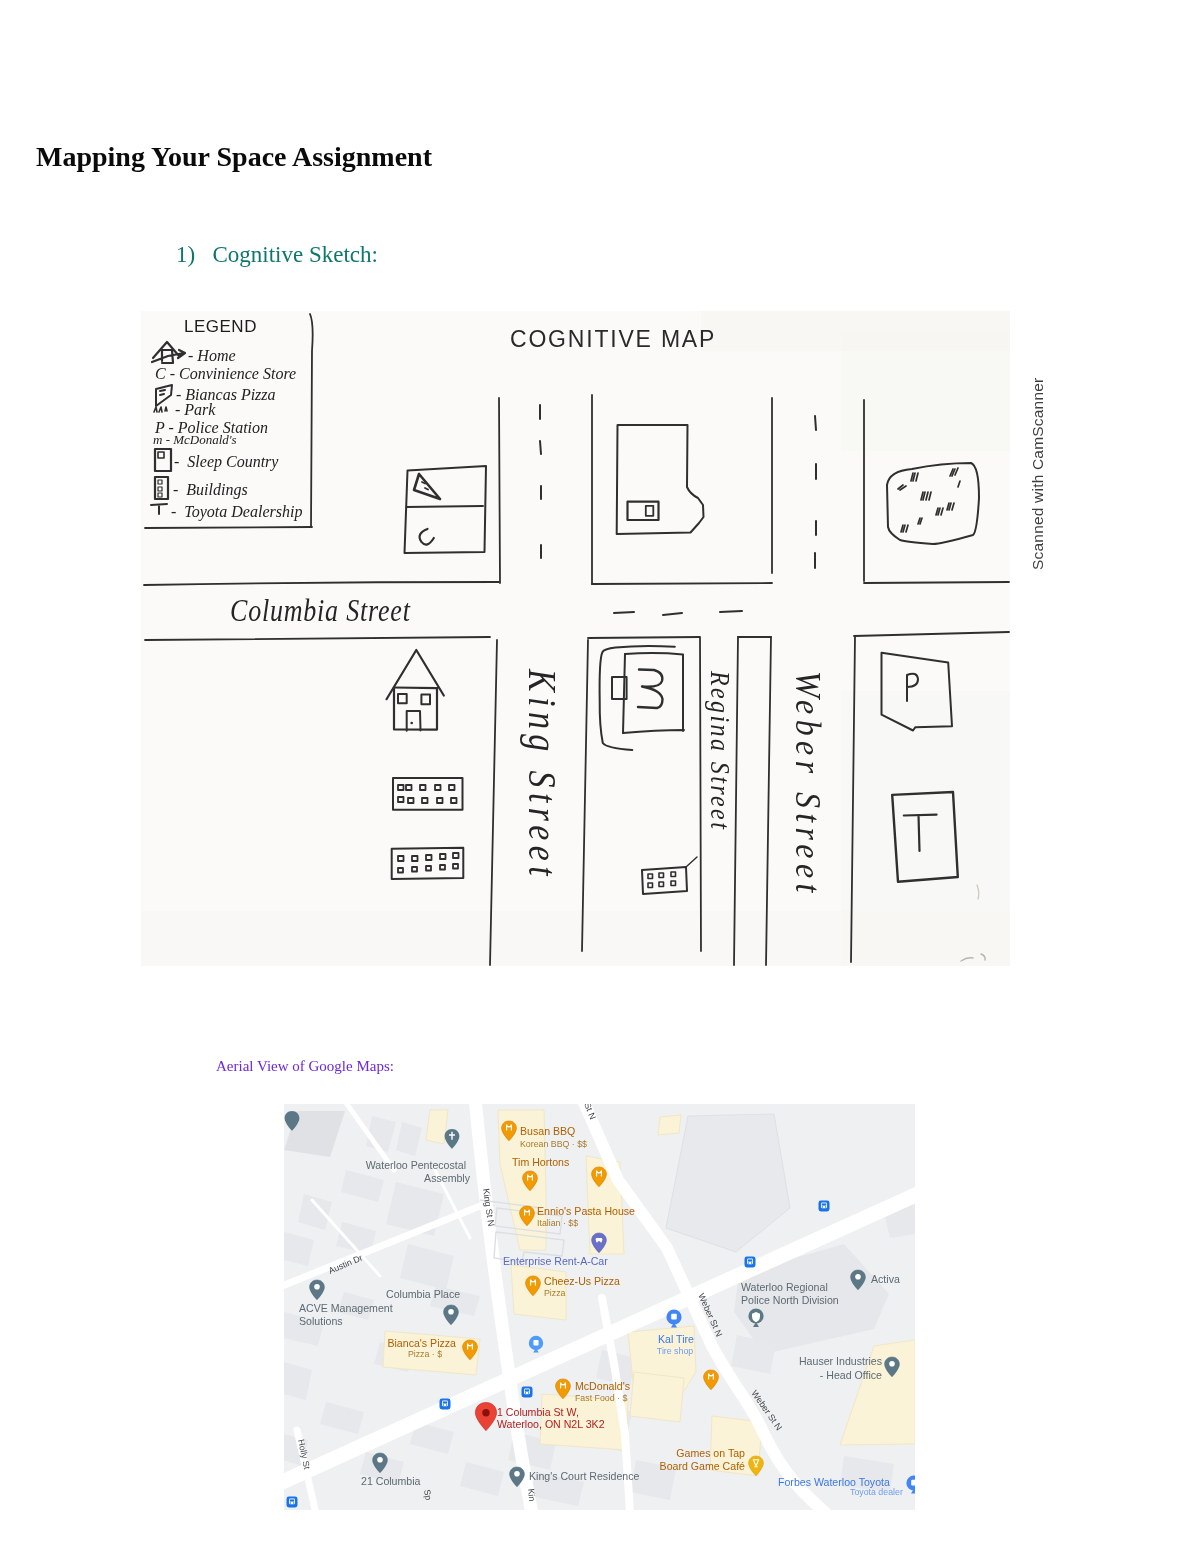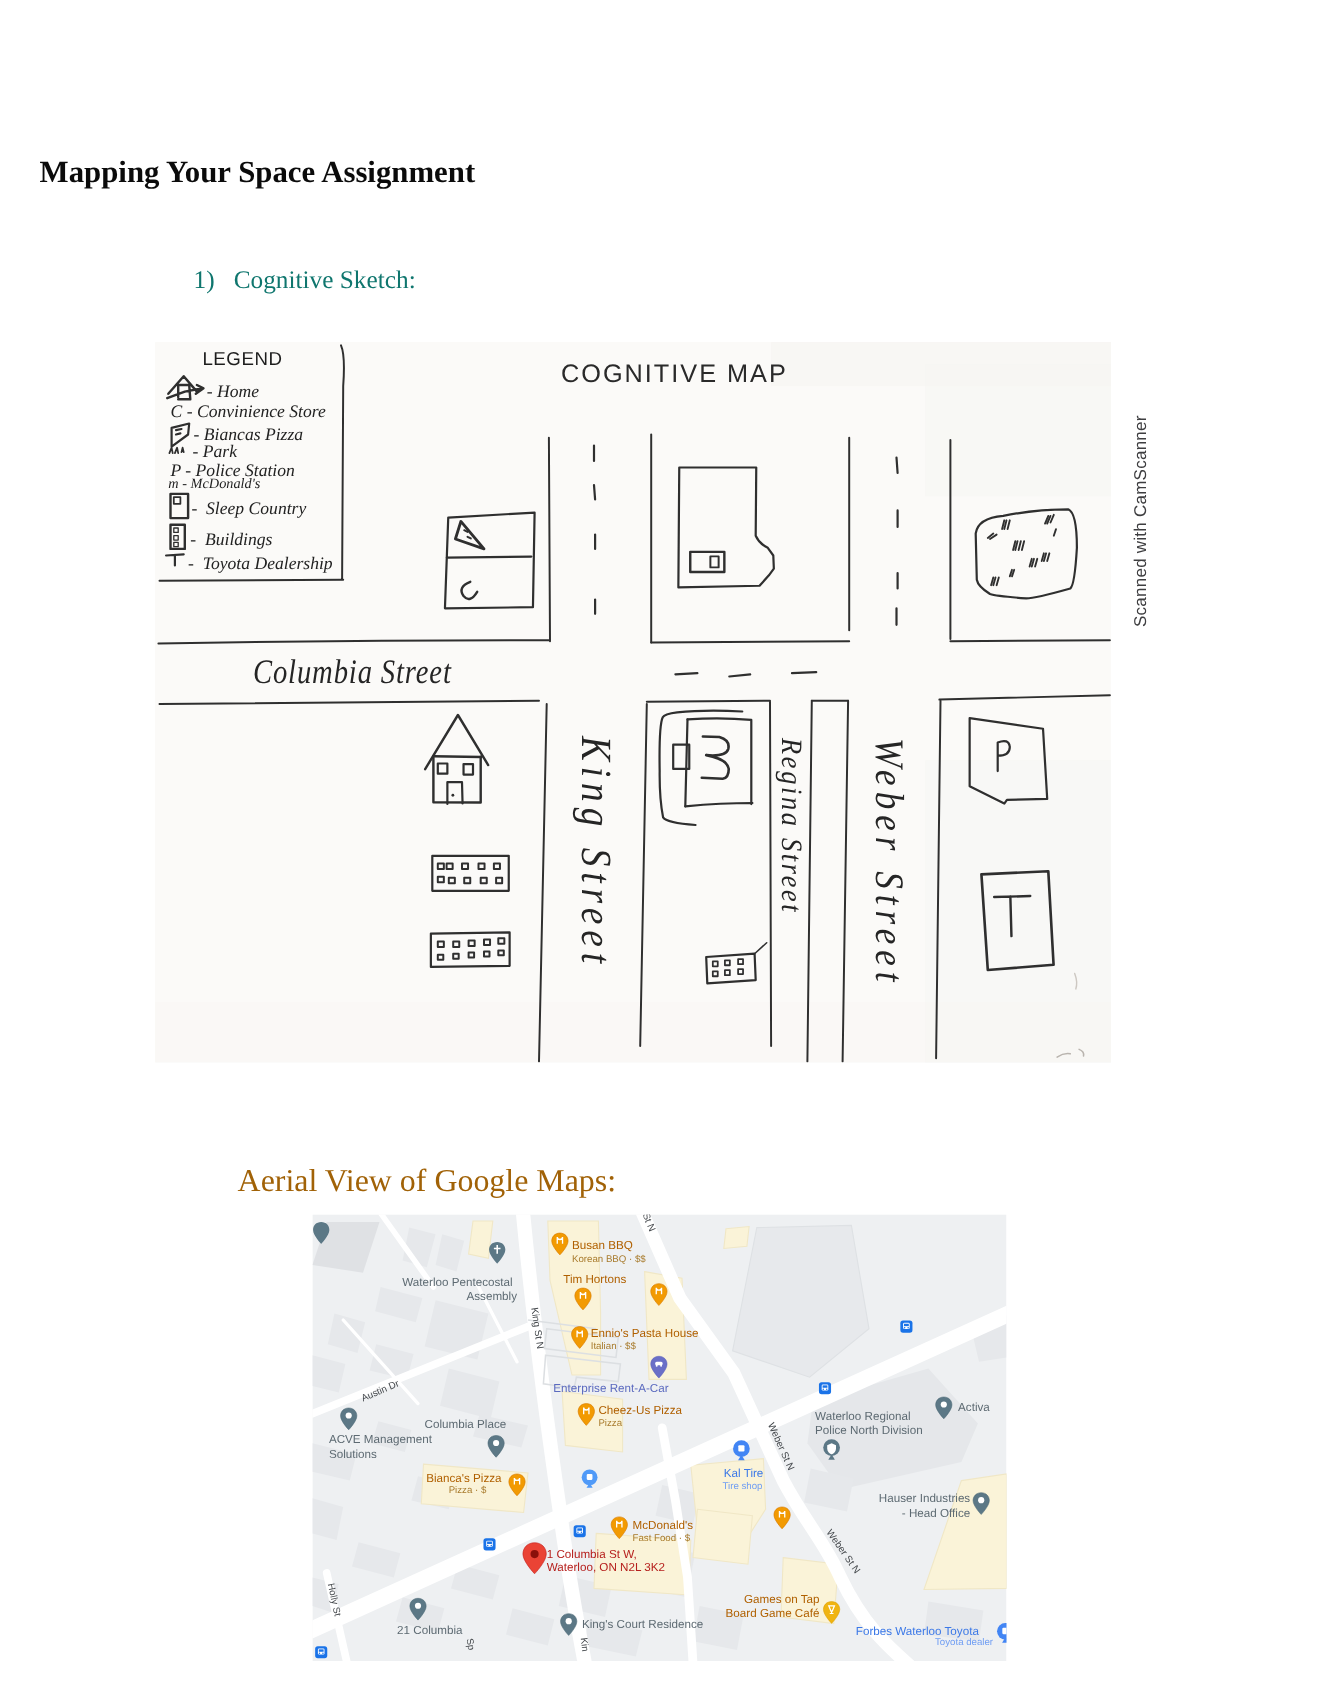--- a/index.html
+++ b/index.html
@@ -207,21 +207,21 @@
 <path d="M762.8,504.5 L795.6,503.6 M777.5,504 L778.5,540" stroke-width="2.2"></path>
 
 <path d="M820,650 q6,-4 12,-3 m8,-4 q5,2 4,6" stroke="#b9b4ae" stroke-width="1.4"></path>
 <path d="M836,574 q3,8 1,14" stroke="#cdc8c2" stroke-width="1.3"></path>
 
 </g>
 </svg>
 
 <div class="abs" style="left:1029px;top:570px;transform-origin:0 0;transform:rotate(-90deg);font-size:15.5px;letter-spacing:0.2px;color:#3e3e40;white-space:nowrap;">Scanned with CamScanner</div>
 
-<div class="abs" style="left:216px;top:1058px;font-family:'Liberation Serif',serif;font-size:29px;color:#a16207;">Aerial View of Google Maps:</div>
+<div class="abs" style="left:216px;top:1058px;font-family:'Liberation Serif',serif;font-size:15px;color:#6d28d9;">Aerial View of Google Maps:</div>
 
 <svg class="abs" style="left:284px;top:1104px;" width="631" height="406" viewBox="0 0 631 406">
 <defs>
 <g id="pinfood">
 <path d="M0,1 c-4.6,0 -7.4,3.3 -7.4,7.2 c0,4.9 7.4,12.6 7.4,12.6 c0,0 7.4,-7.7 7.4,-12.6 c0,-3.9 -2.8,-7.2 -7.4,-7.2 z" fill="#f29a02" stroke="#d97c00" stroke-width="0.6"></path>
 <path d="M-2.4,4.6 l0,6 M2.4,4.6 l0,6 M-2.4,4.6 a2.4,2.2 0 0 0 4.8,0" stroke="#fff" stroke-width="1.2" fill="none"></path>
 </g>
 <g id="pingray">
 <path d="M0,1 c-4.6,0 -7.4,3.3 -7.4,7.2 c0,4.9 7.4,12.6 7.4,12.6 c0,0 7.4,-7.7 7.4,-12.6 c0,-3.9 -2.8,-7.2 -7.4,-7.2 z" fill="#5c7886" stroke="#4c6876" stroke-width="0.5"></path>
 <circle cx="0" cy="7.8" r="2.8" fill="#fff"></circle>

